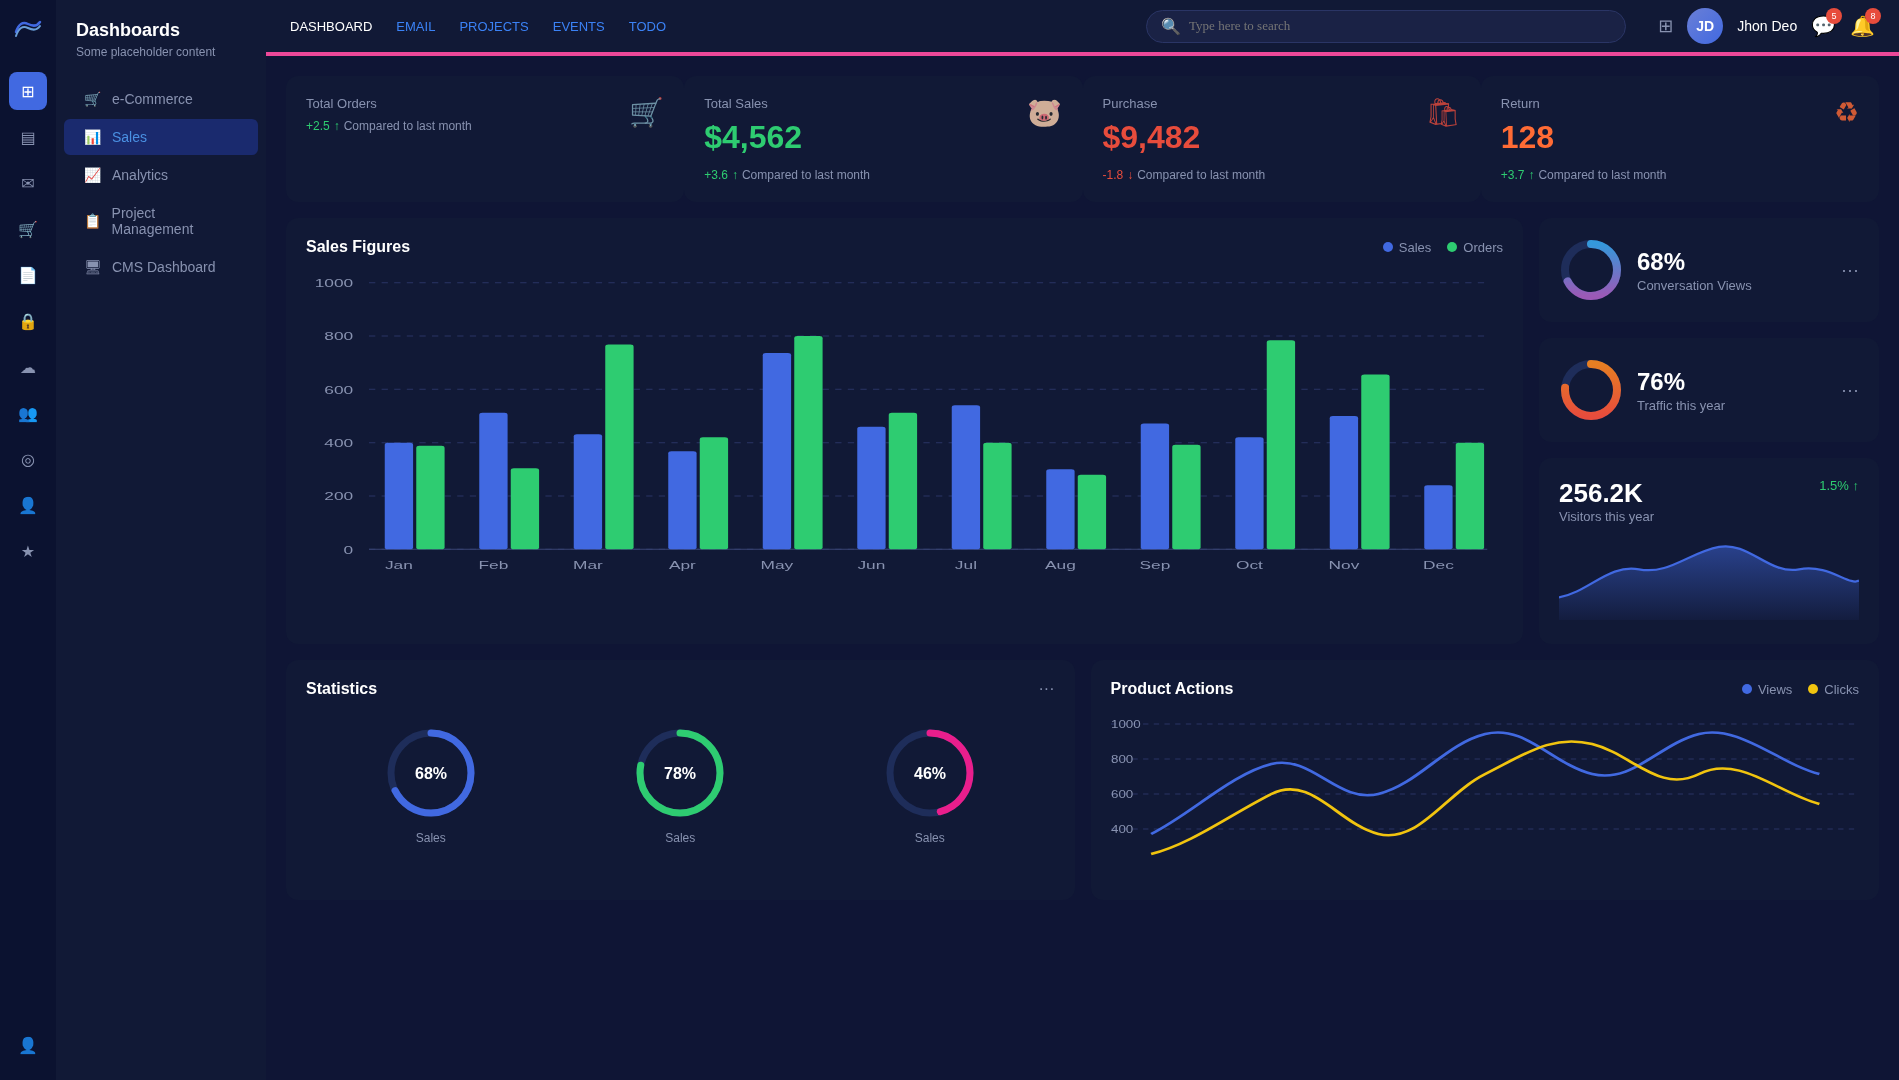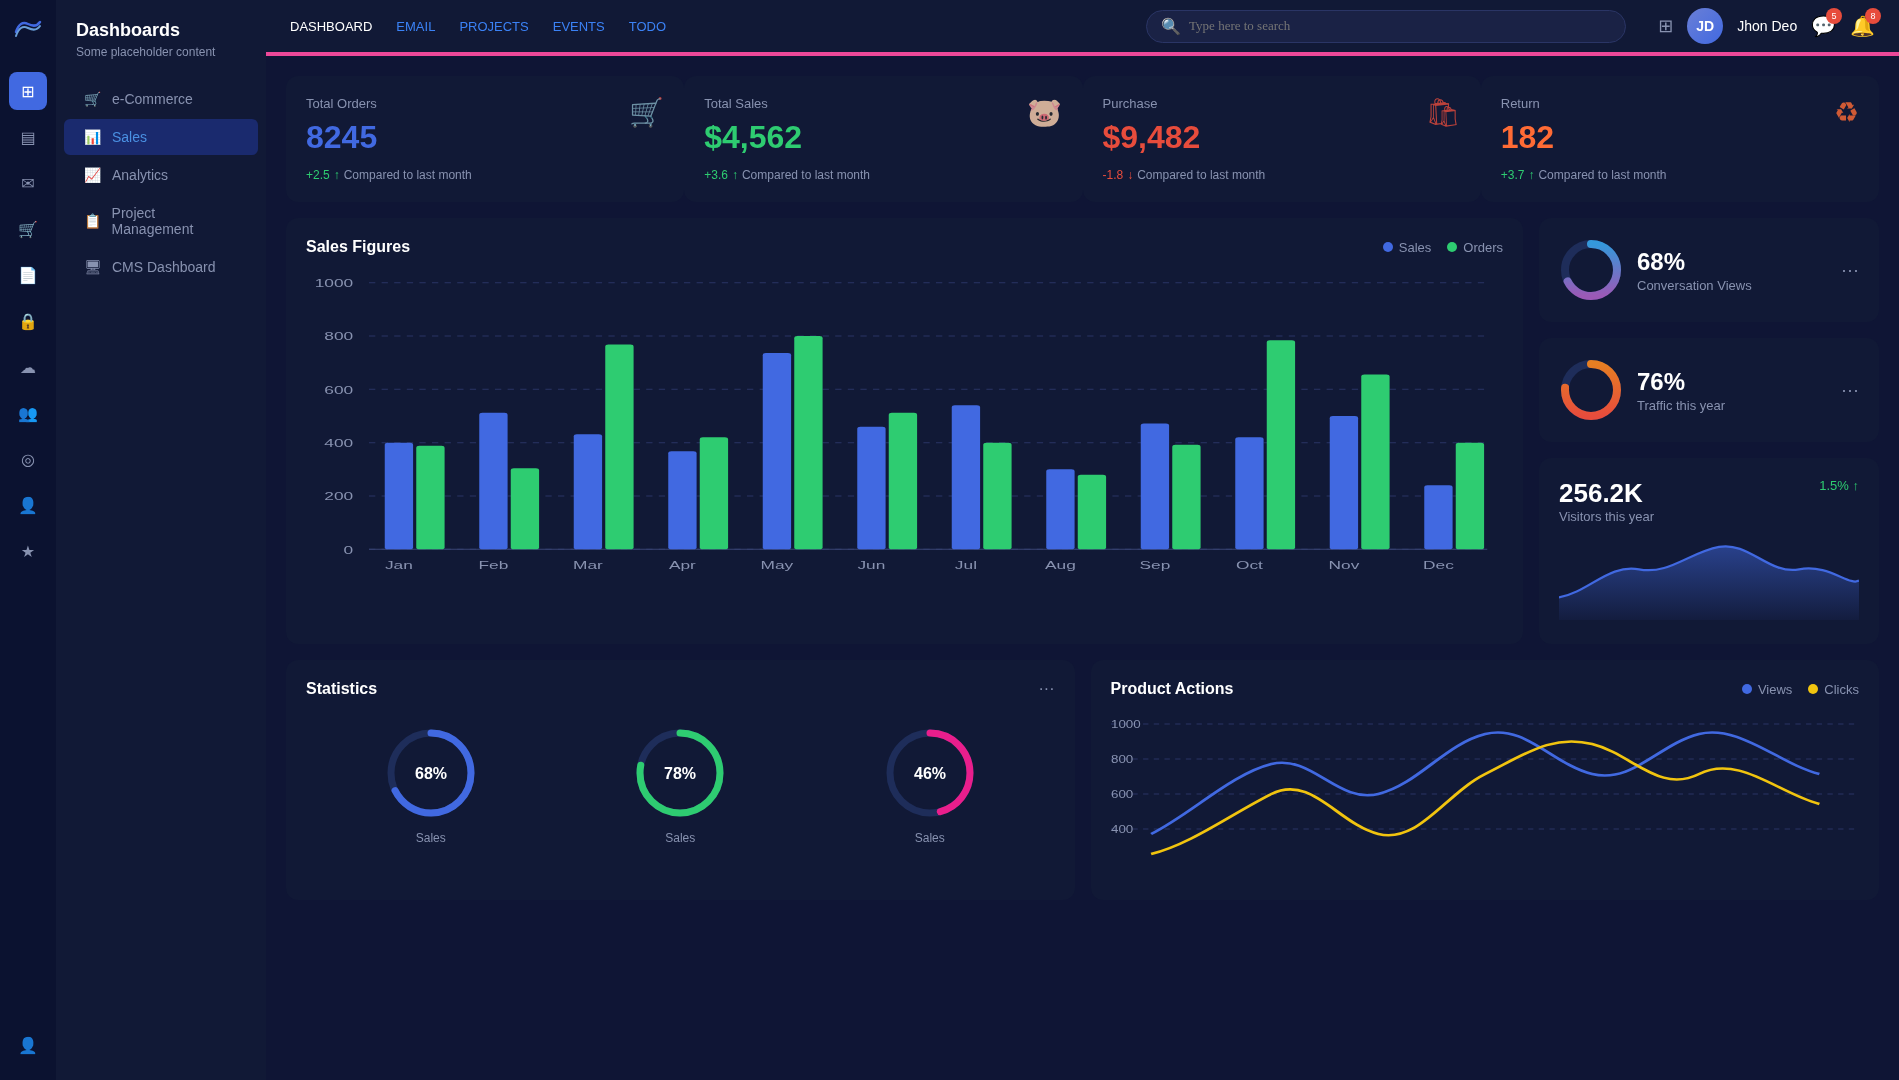--- a/index.html
+++ b/index.html
@@ -355,21 +355,20 @@
         <span class="badge">8</span>
       </div>
     </div>
   </div>
 
   <div class="content-area">
 
     <div class="stat-cards">
       <div class="stat-card">
         <div class="card-title">Total Orders</div>
-        <div class="card-value blue">8245</div>
         <div class="card-compare">
           <span class="pos">+2.5</span>
           <span style="color:#2ecc71;">↑</span>
           <span>Compared to last month</span>
         </div>
         <div class="card-icon" style="color:#4169e1;">🛒</div>
       </div>
       <div class="stat-card">
         <div class="card-title">Total Sales</div>
         <div class="card-value green">$4,562</div>
@@ -385,21 +384,21 @@
         <div class="card-value red">$9,482</div>
         <div class="card-compare">
           <span class="neg">-1.8</span>
           <span style="color:#e74c3c;">↓</span>
           <span>Compared to last month</span>
         </div>
         <div class="card-icon" style="color:#e74c3c;">🛍</div>
       </div>
       <div class="stat-card">
         <div class="card-title">Return</div>
-        <div class="card-value orange">182</div>
+        <div class="card-value orange">128</div>
         <div class="card-compare">
           <span class="pos">+3.7</span>
           <span style="color:#2ecc71;">↑</span>
           <span>Compared to last month</span>
         </div>
         <div class="card-icon" style="color:#ff6b35;">♻</div>
       </div>
     </div>
 
     <div class="middle-section">

